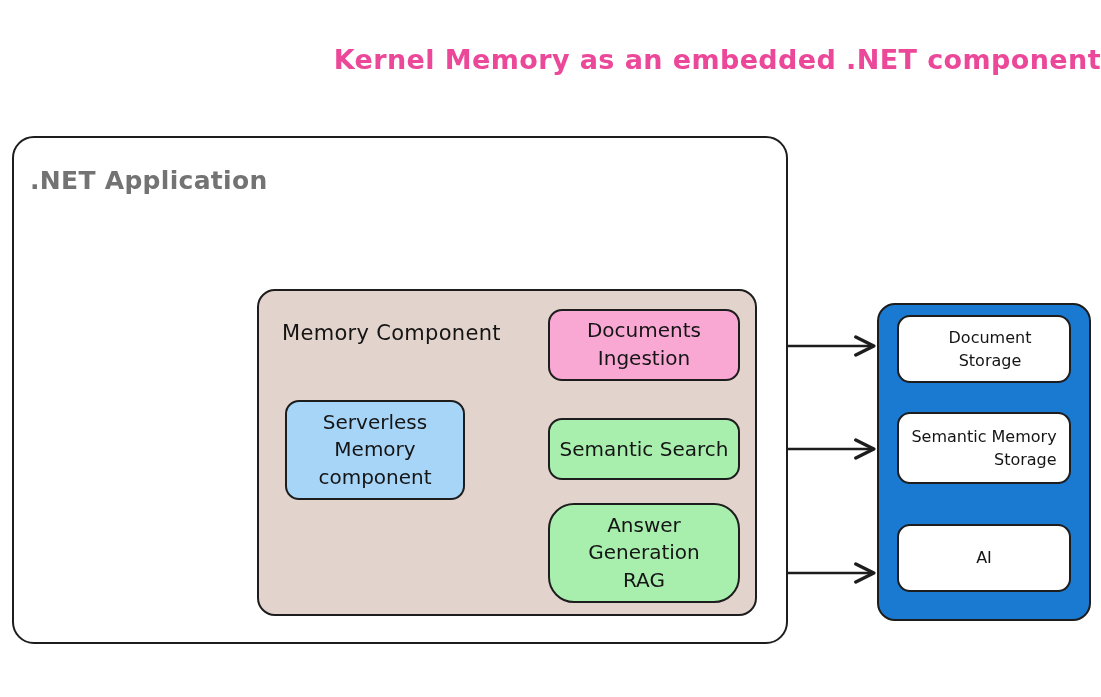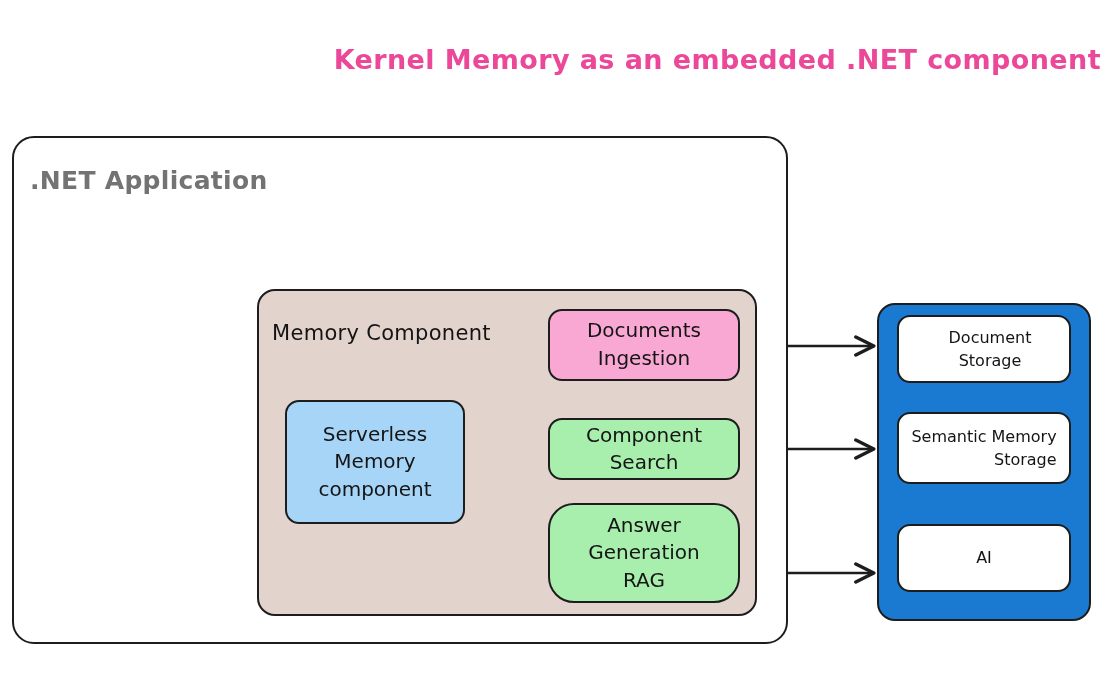--- a/index.html
+++ b/index.html
@@ -75,35 +75,35 @@
     top: 289px;
     width: 500px;
     height: 327px;
     background: #e3d3cd;
     border: 2.5px solid #1d1d1d;
     border-radius: 18px;
     display: block;
   }
   .memory-label {
     position: absolute;
-    left: 272px;
+    left: 282px;
     top: 321px;
     font-size: 21px;
     font-weight: 500;
     color: #141414;
     letter-spacing: 0.3px;
     white-space: nowrap;
   }
 
   
   .serverless-node {
     left: 285px;
     top: 400px;
     width: 180px;
-    height: 124px;
+    height: 100px;
     background: #a7d5f8;
     border: 2.5px solid #1d1d1d;
     border-radius: 14px;
     font-size: 20px;
     line-height: 1.38;
     font-weight: 500;
   }
 
   
   .docs-node {
@@ -203,21 +203,21 @@
 
 <div class="node serverless-node">
   <span class="node-text">Serverless<br>Memory<br>component</span>
 </div>
 
 <div class="node docs-node">
   <span class="node-text">Documents<br>Ingestion</span>
 </div>
 
 <div class="node search-node">
-  <span class="node-text">Component Search</span>
+  <span class="node-text">Semantic Search</span>
 </div>
 
 <div class="node rag-node">
   <span class="node-text">Answer<br>Generation<br>RAG</span>
 </div>
 
 <div class="node services-container"></div>
 
 <div class="node service-node svc-doc">
   <span class="node-text">Document<br>Storage</span>

